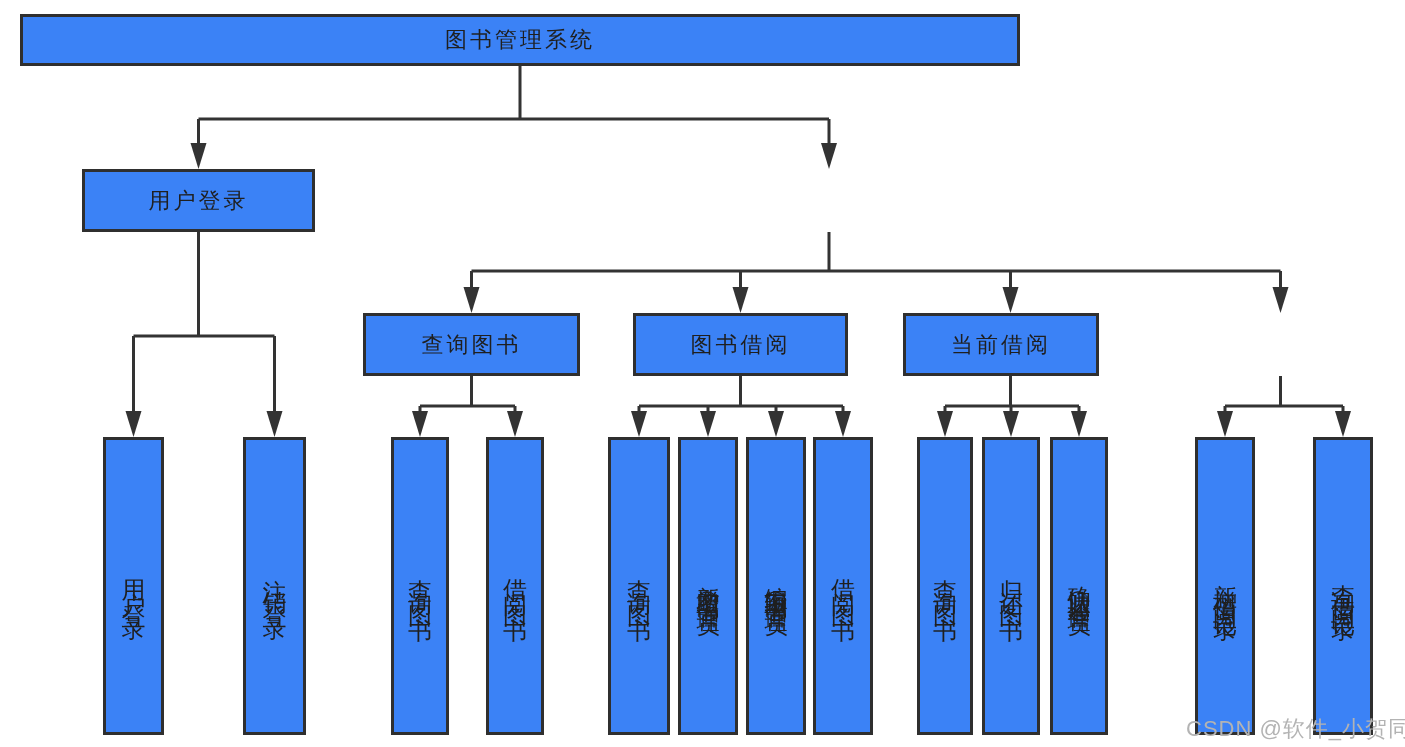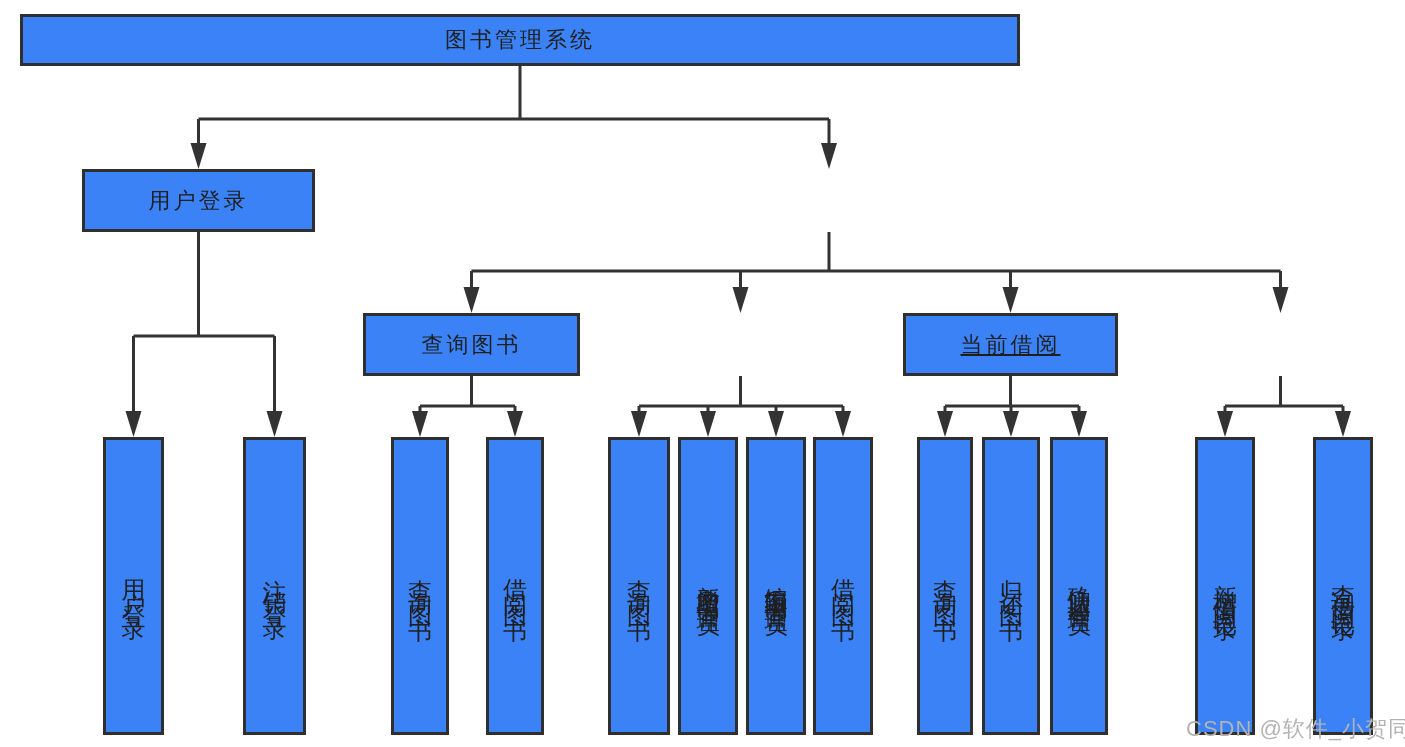--- a/index.html
+++ b/index.html
@@ -23,21 +23,21 @@
   .gap-lg .vtext{letter-spacing:13px;}
   .gap-md .vtext{letter-spacing:7px;}
   .gap-sm .vtext{letter-spacing:4px;font-size:23px;}
 
   
   .b-root{left:20px;top:14px;width:1000px;height:52px;}
   .b-user-login{left:82px;top:169px;width:233px;height:63px;}
   .b-book-mgmt{left:713px;top:169px;width:232px;height:63px;}
   .b-new-book-rec{left:363px;top:313px;width:217px;height:63px;}
   .b-book-borrow{left:633px;top:313px;width:215px;height:63px;}
-  .b-current-borrow{left:903px;top:313px;width:215px;height:63px;text-decoration:underline;}
+  .b-current-borrow{left:903px;top:313px;width:196px;height:63px;}
   .b-borrow-records{left:1173px;top:313px;width:215px;height:63px;}
 
   
   .vbox{top:437px;height:298px;}
   .b-a1{left:103px;width:61px;}
   .b-a2{left:243px;width:63px;}
   .b-b1{left:391px;width:58px;}
   .b-b2{left:486px;width:58px;}
   .b-c1{left:608px;width:62px;}
   .b-c2{left:678px;width:60px;}
@@ -99,20 +99,23 @@
     <span>图书管理系统</span>
   </div>
 
   <div class="box hbox b-user-login">
     <span>用户登录</span>
   </div>
 
   <div class="box hbox b-new-book-rec">
     <span>查询图书</span>
   </div>
+  <div class="box hbox b-book-borrow">
+    <span>图书借阅</span>
+  </div>
   <div class="box hbox b-current-borrow">
     <span>当前借阅</span>
   </div>
 
   <div class="box vbox gap-lg b-a1">
     <span class="vtext">用户登录</span>
   </div>
   <div class="box vbox gap-lg b-a2">
     <span class="vtext">注销登录</span>
   </div>

